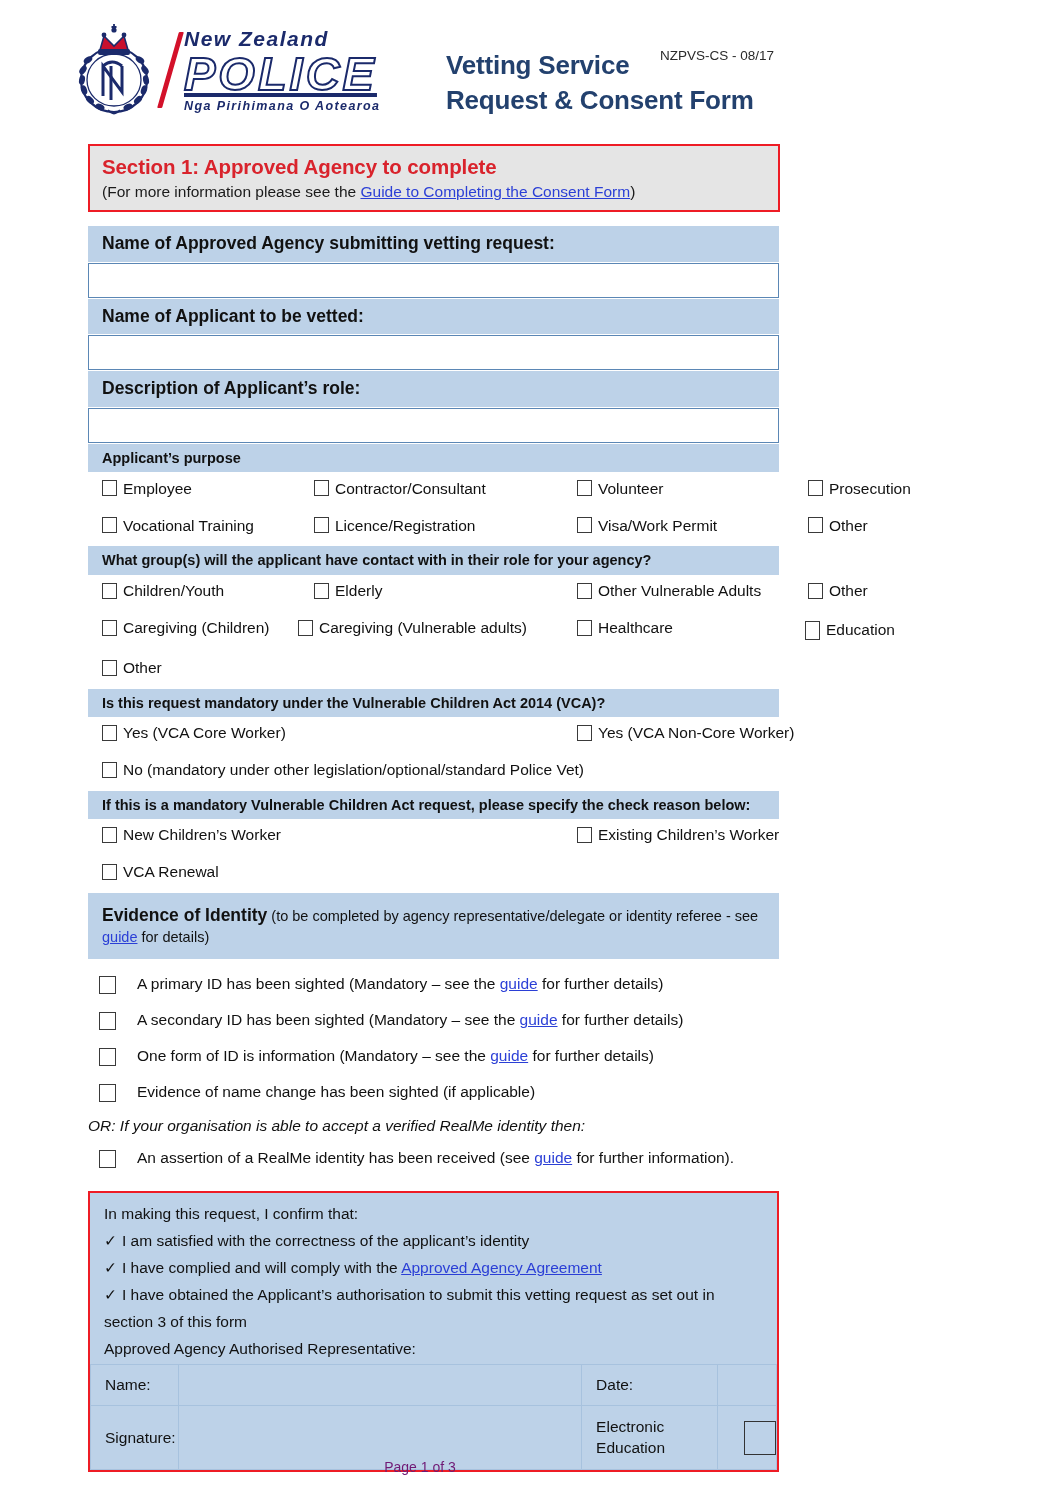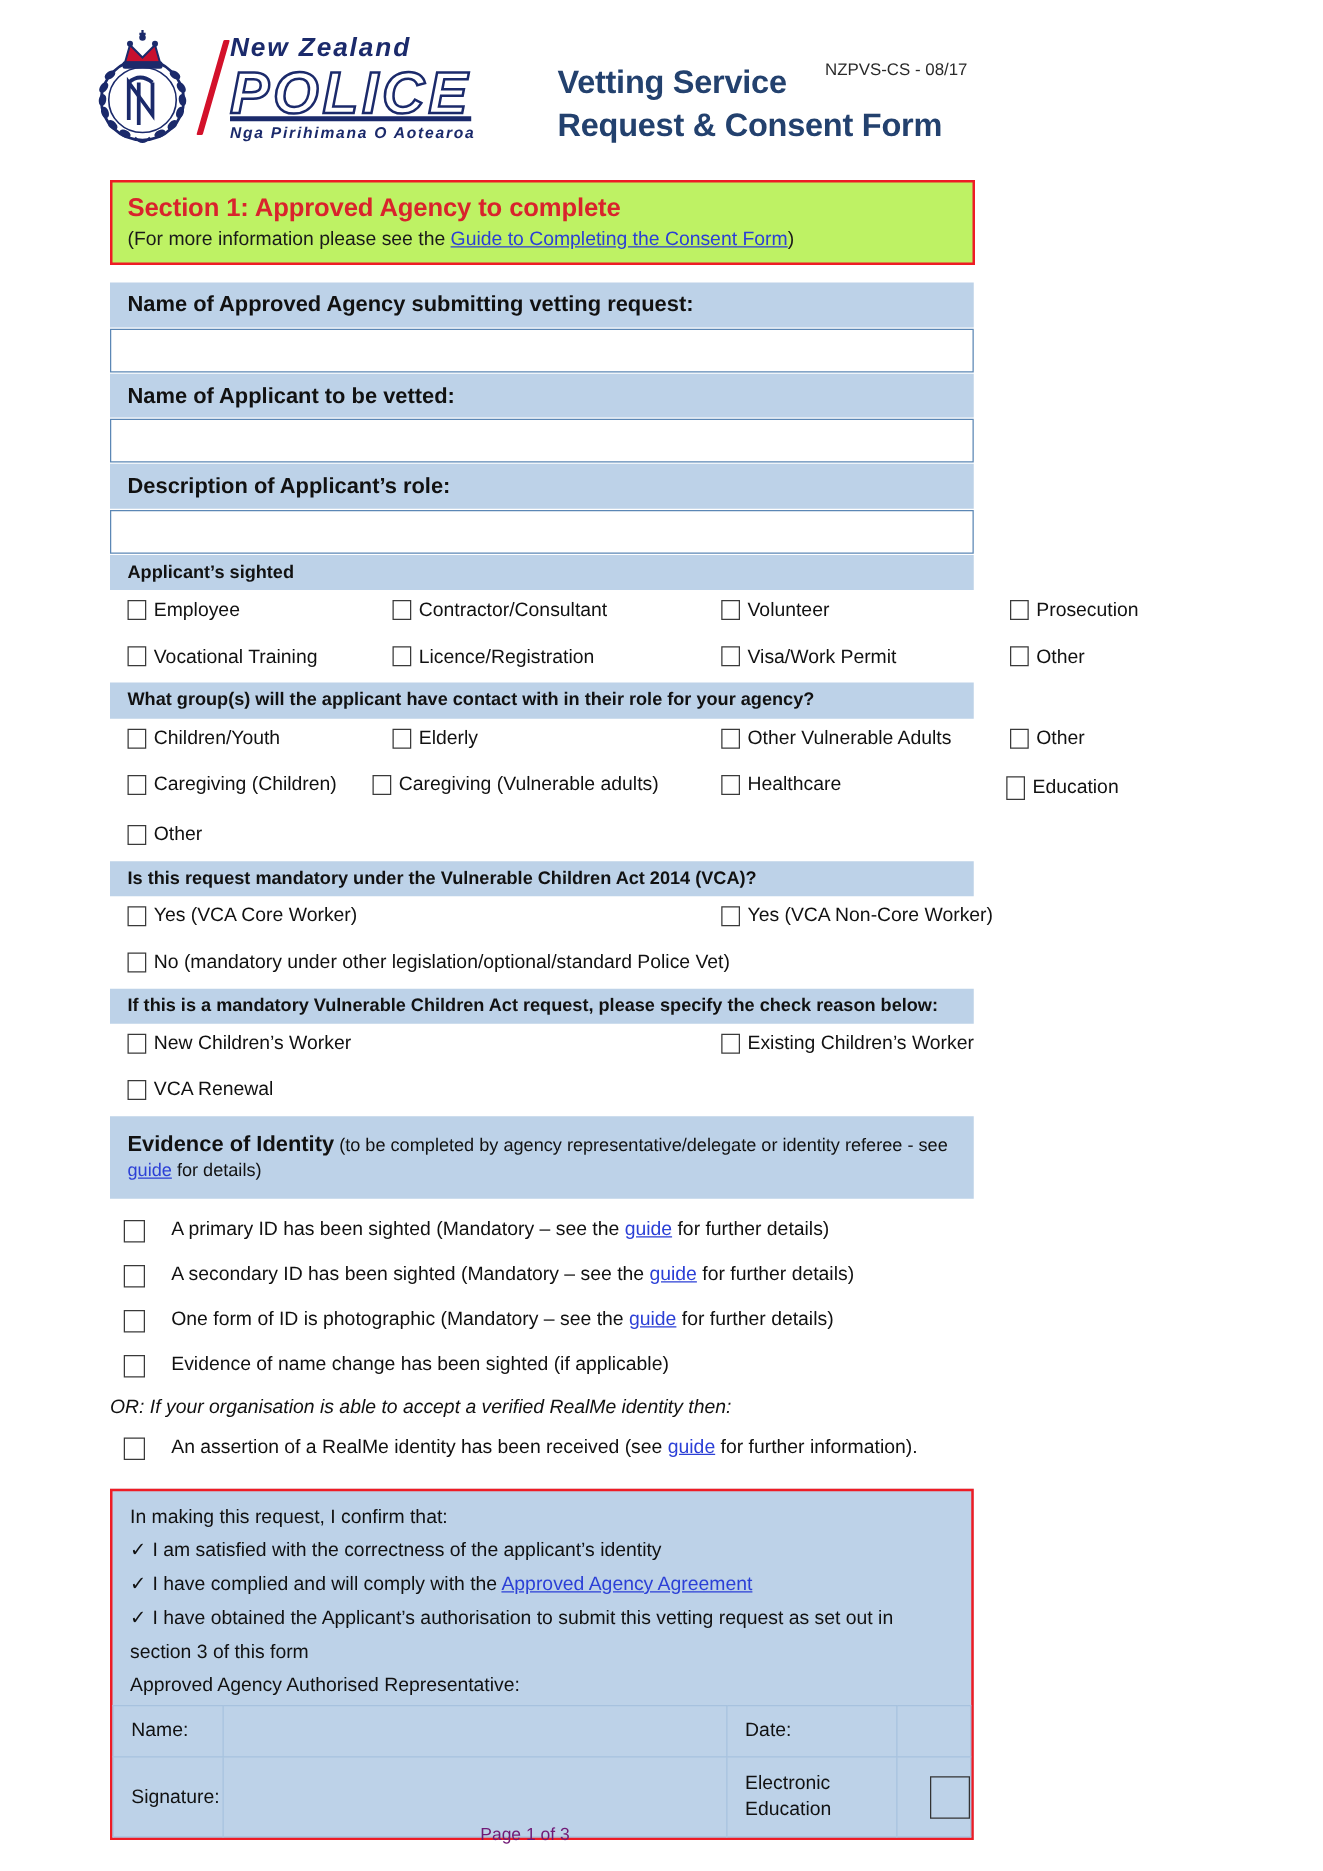--- a/index.html
+++ b/index.html
@@ -53,21 +53,21 @@
   .doc-ref {
     position:absolute; right:66px; top:48px;
     font-size:13.5px; color:#2b2b2b;
   }
 
   
   .section1 {
     margin:14px 60px 0 88px;
     border:2.5px solid #ee1c25;
     padding:8px 12px 9px 12px;
-    background:#bef264;
+    background:#e5e5e5;
   }
   .section1-title {
     color:#d9232c; font-size:20.5px; font-weight:bold; line-height:1.25;
     letter-spacing:-0.1px;
   }
   .section1-sub { font-size:15.5px; color:#1a1a1a; margin-top:3px; }
   a.link { color:#2b3fd6; text-decoration:underline; }
 
   
   .content { margin:14px 61px 0 88px; }
@@ -225,21 +225,21 @@
 
     <div class="bar big">Name of Approved Agency submitting vetting request:</div>
     <div class="inputbox"></div>
 
     <div class="bar big">Name of Applicant to be vetted:</div>
     <div class="inputbox"></div>
 
     <div class="bar big">Description of Applicant’s role:</div>
     <div class="inputbox"></div>
 
-    <div class="bar small">Applicant’s sighted</div>
+    <div class="bar small">Applicant’s purpose</div>
     <div class="cbrow">
       <div class="cbitem" style="left:14px;">
         <span class="cbox"></span>
         <span class="cblabel">Employee</span>
       </div>
       <div class="cbitem" style="left:226px;">
         <span class="cbox"></span>
         <span class="cblabel">Contractor/Consultant</span>
       </div>
       <div class="cbitem" style="left:489px;">
@@ -360,21 +360,21 @@
     <div class="eoi-row">
       <span class="eoi-box"></span>
       <span class="eoi-text"><span>A primary ID has been sighted (Mandatory – see the </span><a class="link" href="#">guide</a><span> for further details)</span></span>
     </div>
     <div class="eoi-row">
       <span class="eoi-box"></span>
       <span class="eoi-text"><span>A secondary ID has been sighted (Mandatory – see the </span><a class="link" href="#">guide</a><span> for further details)</span></span>
     </div>
     <div class="eoi-row">
       <span class="eoi-box"></span>
-      <span class="eoi-text"><span>One form of ID is photographic  (Mandatory – see the </span><a class="link" href="#">guide</a><span> for further details)</span></span>
+      <span class="eoi-text"><span>One form of ID is information  (Mandatory – see the </span><a class="link" href="#">guide</a><span> for further details)</span></span>
     </div>
     <div class="eoi-row">
       <span class="eoi-box"></span>
       <span class="eoi-text">Evidence of name change has been sighted (if applicable)</span>
     </div>
     <div class="eoi-or">OR: If your organisation is able to accept a verified RealMe identity then:</div>
     <div class="eoi-row">
       <span class="eoi-box"></span>
       <span class="eoi-text"><span>An assertion of a RealMe identity has been received (see </span><a class="link" href="#">guide</a><span> for further information).</span></span>
     </div>

